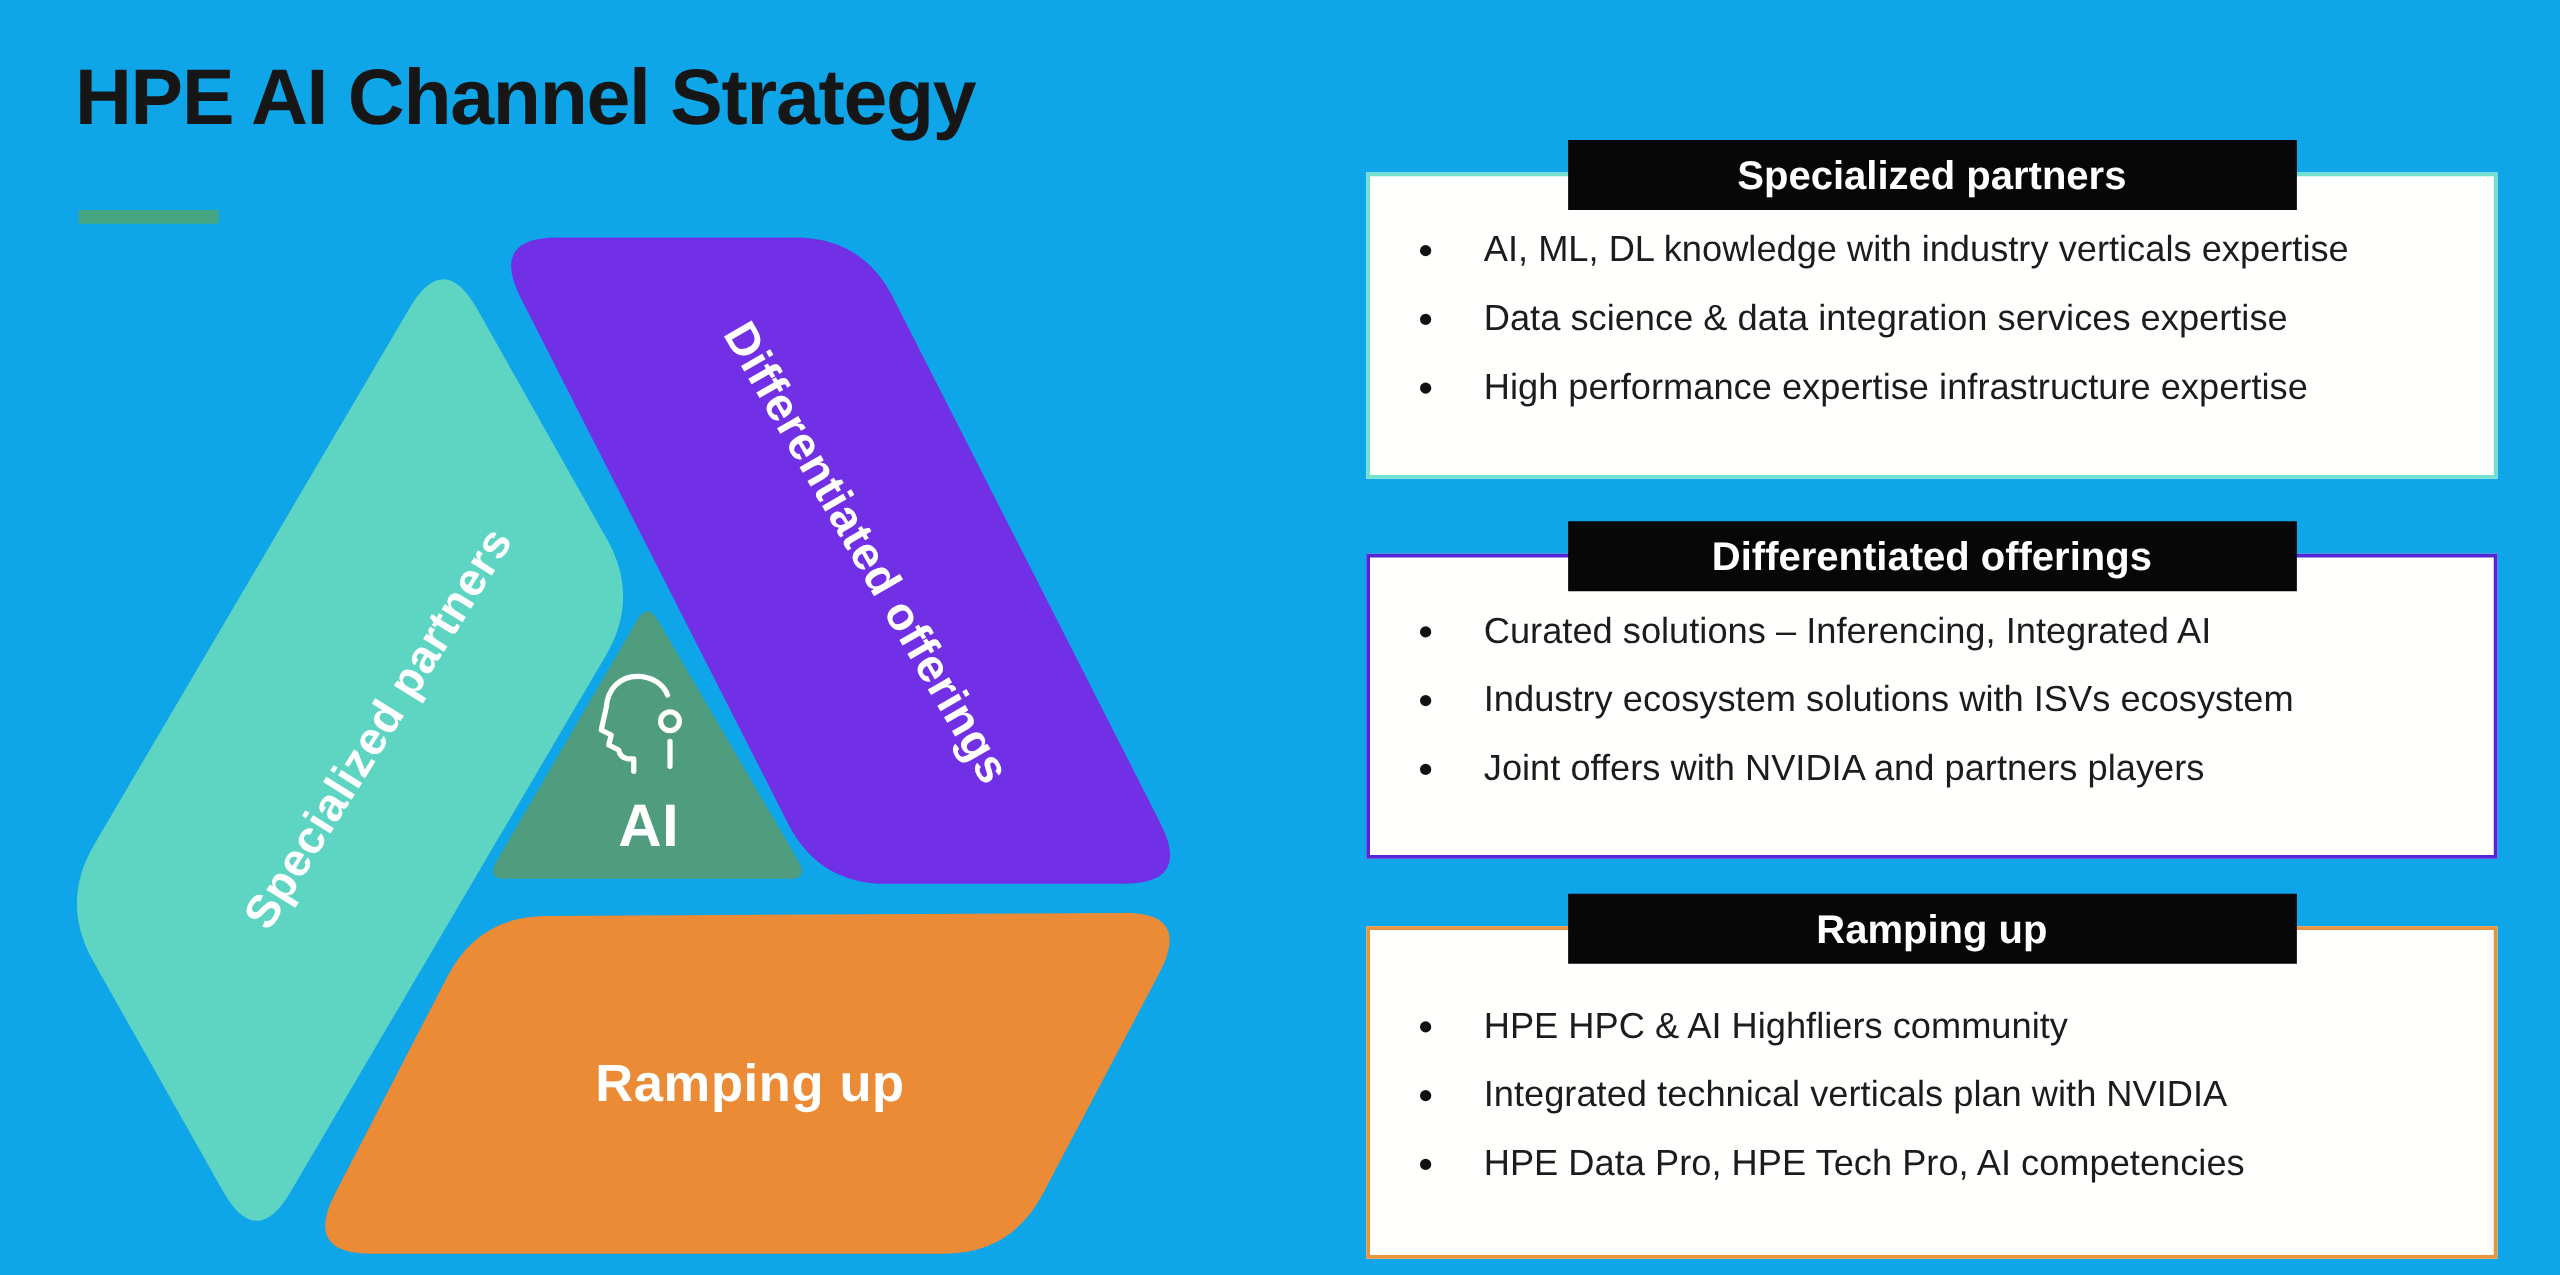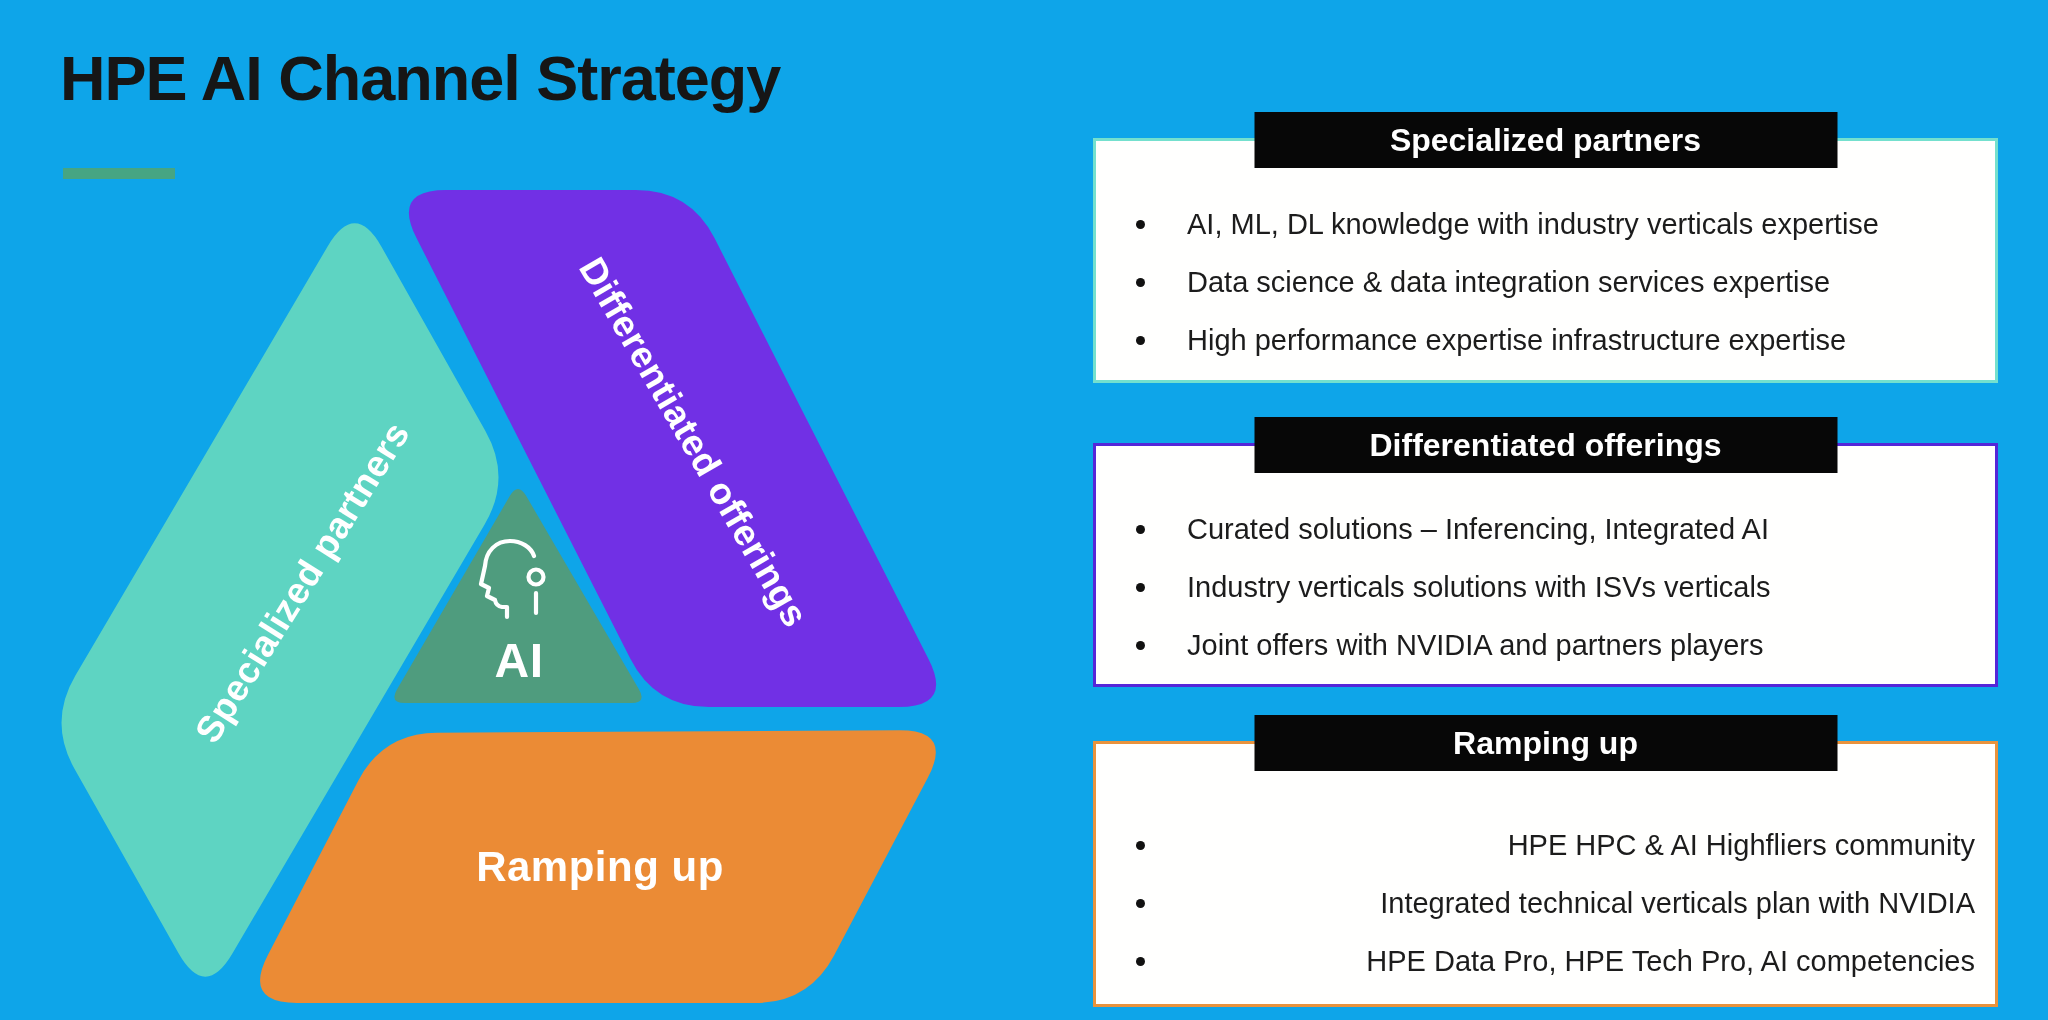--- a/index.html
+++ b/index.html
@@ -16,23 +16,23 @@
 
   .panel{position:absolute;left:1093px;width:905px;box-sizing:border-box;
     border:3px solid #888;background:#fffffe;}
   .panel-0{top:138px;height:245px;}
   .panel-1{top:443px;height:244px;}
   .panel-2{top:741px;height:266px;}
   .panel-header{position:absolute;left:50%;transform:translateX(-50%);top:-29px;
     width:583px;height:56px;background:#070707;color:#ffffff;
     font-size:32px;font-weight:700;text-align:center;line-height:56px;}
   .bullet-list{list-style:none;margin:0;padding:42px 20px 0 0;}
-  .panel-2 .bullet-list{padding-top:60px;text-align:right;}
+  .panel-2 .bullet-list{padding-top:60px;}
   .bullet-list li{position:relative;padding-left:91px;margin-bottom:21px;
-    font-size:29px;line-height:34px;color:#1c1c1c;margin-top:24px;}
+    font-size:29px;line-height:34px;color:#1c1c1c;}
   .dot{position:absolute;left:40px;top:13px;width:9px;height:9px;border-radius:50%;background:#111;}
 </style>
 </head>
 <body>
 
 <div class="slide">
 
   <h1 class="page-title">HPE AI Channel Strategy</h1>
   <div class="title-underline" style="background: rgb(70, 165, 131);"></div>
 
@@ -62,21 +62,21 @@
       <li><span class="dot"></span><span>AI, ML, DL knowledge with industry verticals expertise</span></li>
       <li><span class="dot"></span><span>Data science &amp; data integration services expertise</span></li>
       <li><span class="dot"></span><span>High performance expertise infrastructure expertise</span></li>
     </ul>
   </div>
 
   <div class="panel panel-1" style="border-color: rgb(85, 38, 216);">
     <div class="panel-header">Differentiated offerings</div>
     <ul class="bullet-list">
       <li><span class="dot"></span><span>Curated solutions – Inferencing, Integrated AI</span></li>
-      <li><span class="dot"></span><span>Industry verticals solutions with ISVs verticals</span></li>
+      <li><span class="dot"></span><span>Industry ecosystem solutions with ISVs ecosystem</span></li>
       <li><span class="dot"></span><span>Joint offers with NVIDIA and partners players</span></li>
     </ul>
   </div>
 
   <div class="panel panel-2" style="border-color: rgb(233, 147, 61);">
     <div class="panel-header">Ramping up</div>
     <ul class="bullet-list">
       <li><span class="dot"></span><span>HPE HPC &amp; AI Highfliers community</span></li>
       <li><span class="dot"></span><span>Integrated technical verticals plan with NVIDIA</span></li>
       <li><span class="dot"></span><span>HPE Data Pro, HPE Tech Pro, AI competencies</span></li>

